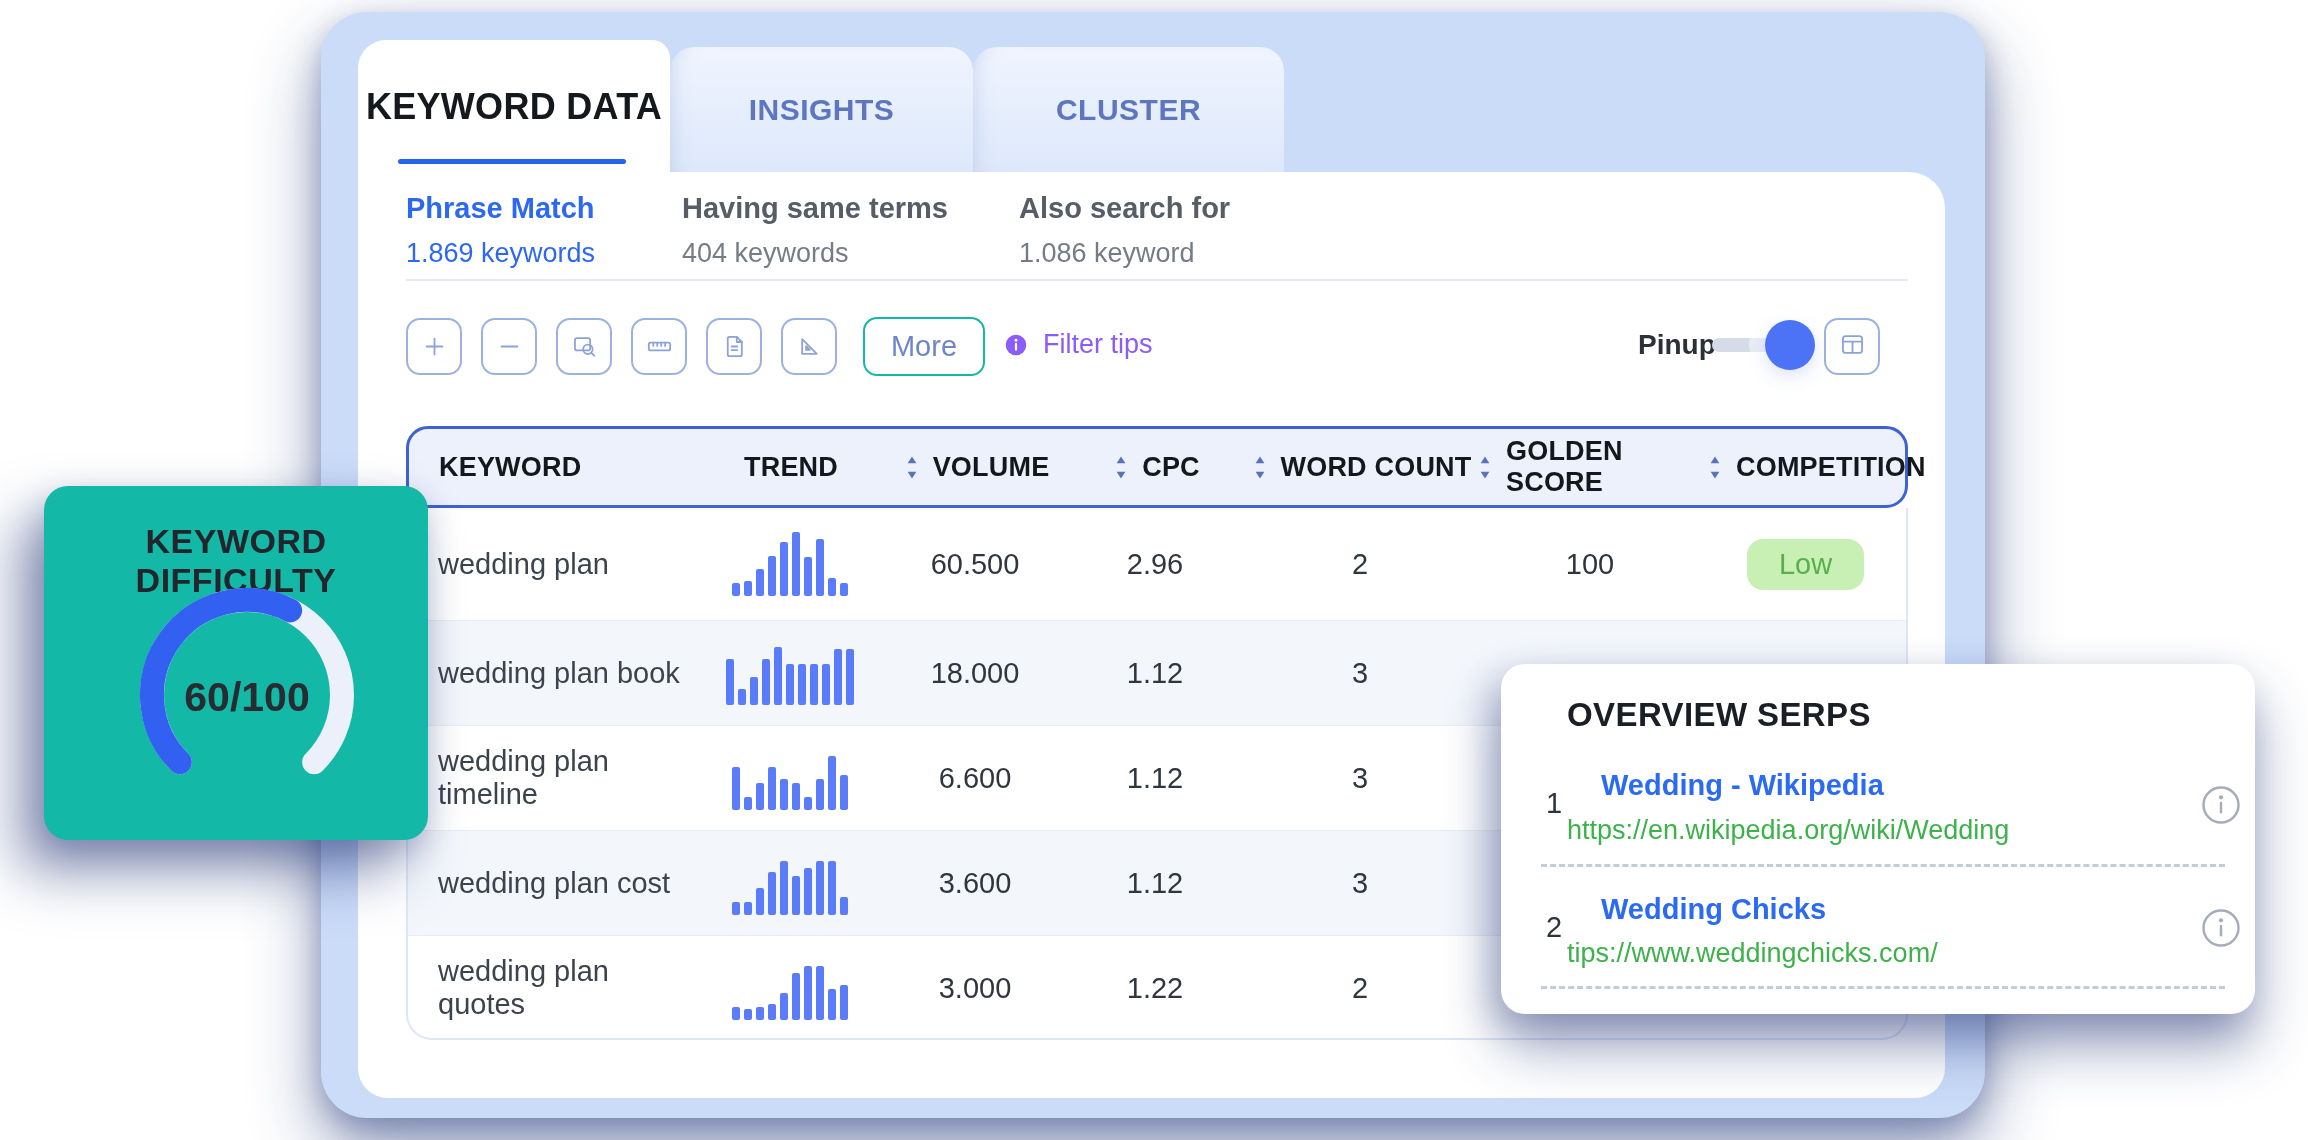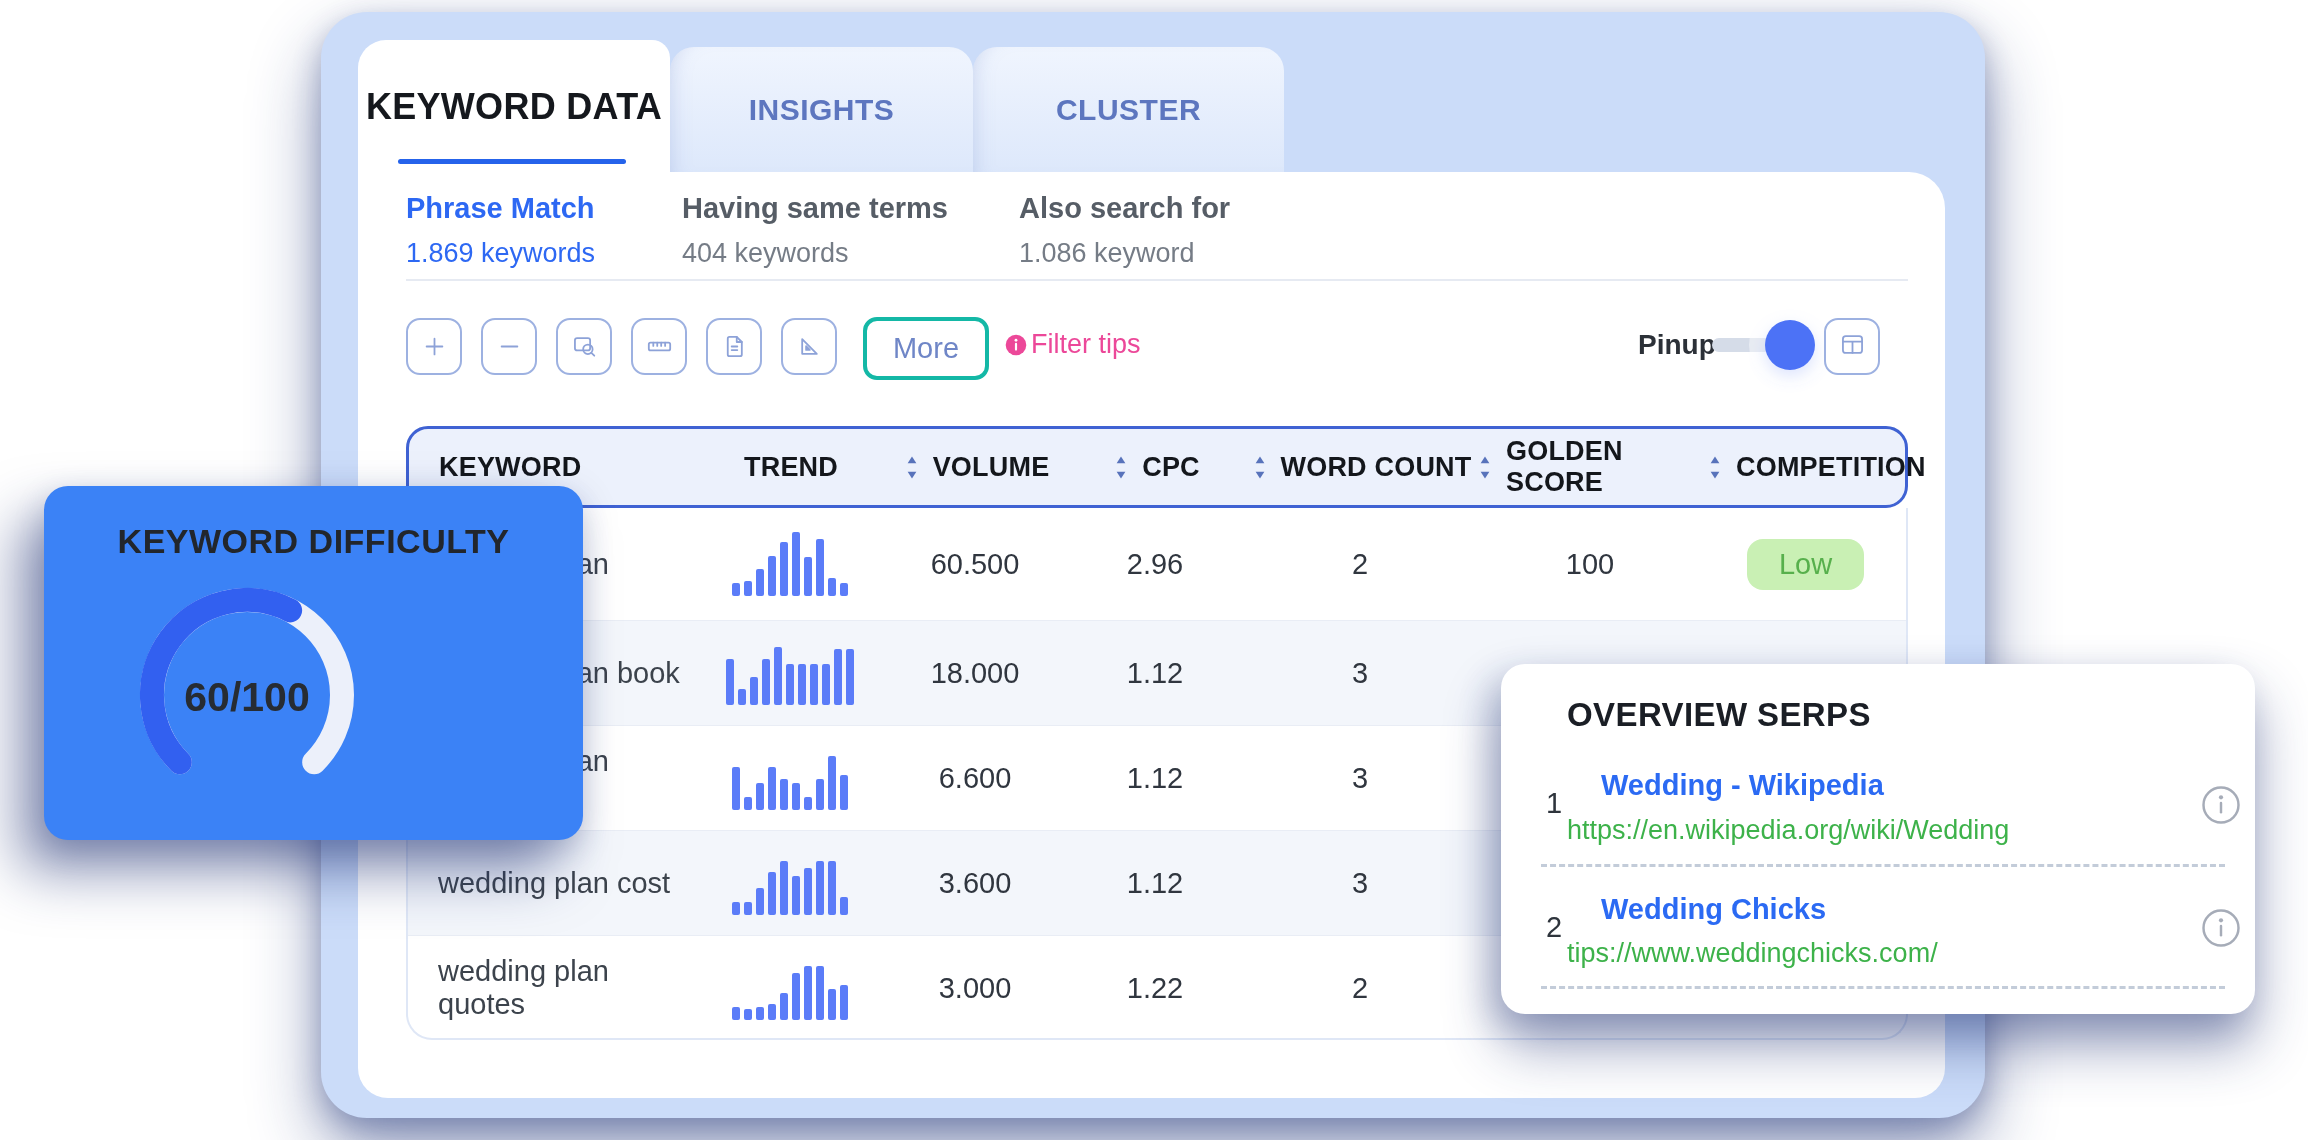--- a/index.html
+++ b/index.html
@@ -27,24 +27,24 @@
   .subnav-item{position:absolute;top:18px;cursor:pointer;}
   .subnav-label{font-size:29px;font-weight:bold;color:#565d66;line-height:36px;}
   .subnav-count{font-size:27px;color:#757c86;margin-top:11px;line-height:32px;}
   .subnav-item.active .subnav-label,.subnav-item.active .subnav-count{color:#2d68f3;}
   .subnav-divider{position:absolute;left:48px;top:107px;width:1502px;height:2px;background:#e6eaf2;}
 
   
   .icon-btn{position:absolute;top:146px;width:52px;height:53px;border:2px solid #9db1e1;border-radius:14px;
     background:#fff;display:flex;align-items:center;justify-content:center;color:#8da2d8;cursor:pointer;}
   .icon-btn svg{width:27px;height:27px;}
-  .more-btn{position:absolute;left:505px;top:145px;width:118px;height:55px;border:4px solid #14b8a6;border-radius:14px;
+  .more-btn{position:absolute;left:505px;top:145px;width:118px;height:55px;border:2px solid #14b8a6;border-radius:14px;
     background:#fff;font-size:29px;color:#6f86c7;display:flex;align-items:center;justify-content:center;cursor:pointer;}
-  .filter-tips{position:absolute;left:645px;top:145px;height:55px;display:flex;align-items:center;gap:2px;
-    font-size:27px;color:#ec4899;cursor:pointer;}
+  .filter-tips{position:absolute;left:645px;top:145px;height:55px;display:flex;align-items:center;gap:14px;
+    font-size:27px;color:#8b5cf6;cursor:pointer;}
   .filter-tips svg{width:26px;height:26px;}
   .pinup-label{position:absolute;left:1280px;top:145px;height:55px;display:flex;align-items:center;
     font-size:28px;font-weight:bold;color:#2c3138;}
   .toggle{position:absolute;left:1354px;top:166px;width:88px;height:14px;border-radius:7px;background:#d5dce8;cursor:pointer;}
   .toggle-knob{position:absolute;left:53px;top:-18px;width:50px;height:50px;border-radius:50%;background:#4c72f6;
     box-shadow:0 0 0 16px rgba(255,255,255,.45),0 6px 16px rgba(76,114,246,.35);}
   .layout-btn{left:1466px;}
 
   
   .thead{position:absolute;left:48px;top:254px;width:1502px;height:82px;background:#ecf1fc;
@@ -60,21 +60,21 @@
   .trow.stripe{background:#f3f6fb;}
   .trow + .trow{border-top:1px solid #e9edf5;}
   .td{display:flex;align-items:center;justify-content:center;font-size:29px;color:#30363f;}
   .td.kw{justify-content:flex-start;padding-left:30px;color:#3c434c;}
   .spark{display:flex;align-items:flex-end;gap:4px;height:64px;}
   .spark .bar{width:8px;border-radius:2px;background:#5b7cf8;}
   .badge{padding:9px 32px;border-radius:16px;font-size:29px;}
   .badge.low{background:#c9f0b4;color:#57b04c;}
 
   
-  .kd-card{position:absolute;left:44px;top:486px;width:539px;height:354px;background:#3b82f6;border-radius:24px;
+  .kd-card{position:absolute;left:44px;top:486px;width:384px;height:354px;background:#14b8a6;border-radius:24px;
     box-shadow:-26px 32px 55px rgba(30,48,115,.50),0 10px 30px rgba(30,48,115,.22);z-index:8;}
   .kd-title{position:absolute;left:0;top:36px;width:100%;text-align:center;font-size:34px;font-weight:800;color:#22262c;letter-spacing:.5px;}
   .kd-gauge{position:absolute;left:83px;top:89px;width:240px;height:240px;}
   .kd-score{position:absolute;left:83px;top:188px;width:240px;text-align:center;font-size:41px;font-weight:700;color:#272c33;}
 
   
   .serps-card{position:absolute;left:1501px;top:664px;width:754px;height:350px;background:#fff;border-radius:24px;
     box-shadow:0 32px 55px rgba(30,48,115,.45),-12px 12px 32px rgba(30,48,115,.20);z-index:9;}
   .serps-title{position:absolute;left:66px;top:32px;font-size:33px;font-weight:800;color:#1a1e25;letter-spacing:.4px;}
   .serp-rank{position:absolute;left:36px;width:34px;text-align:center;font-size:29px;color:#2e343c;}

